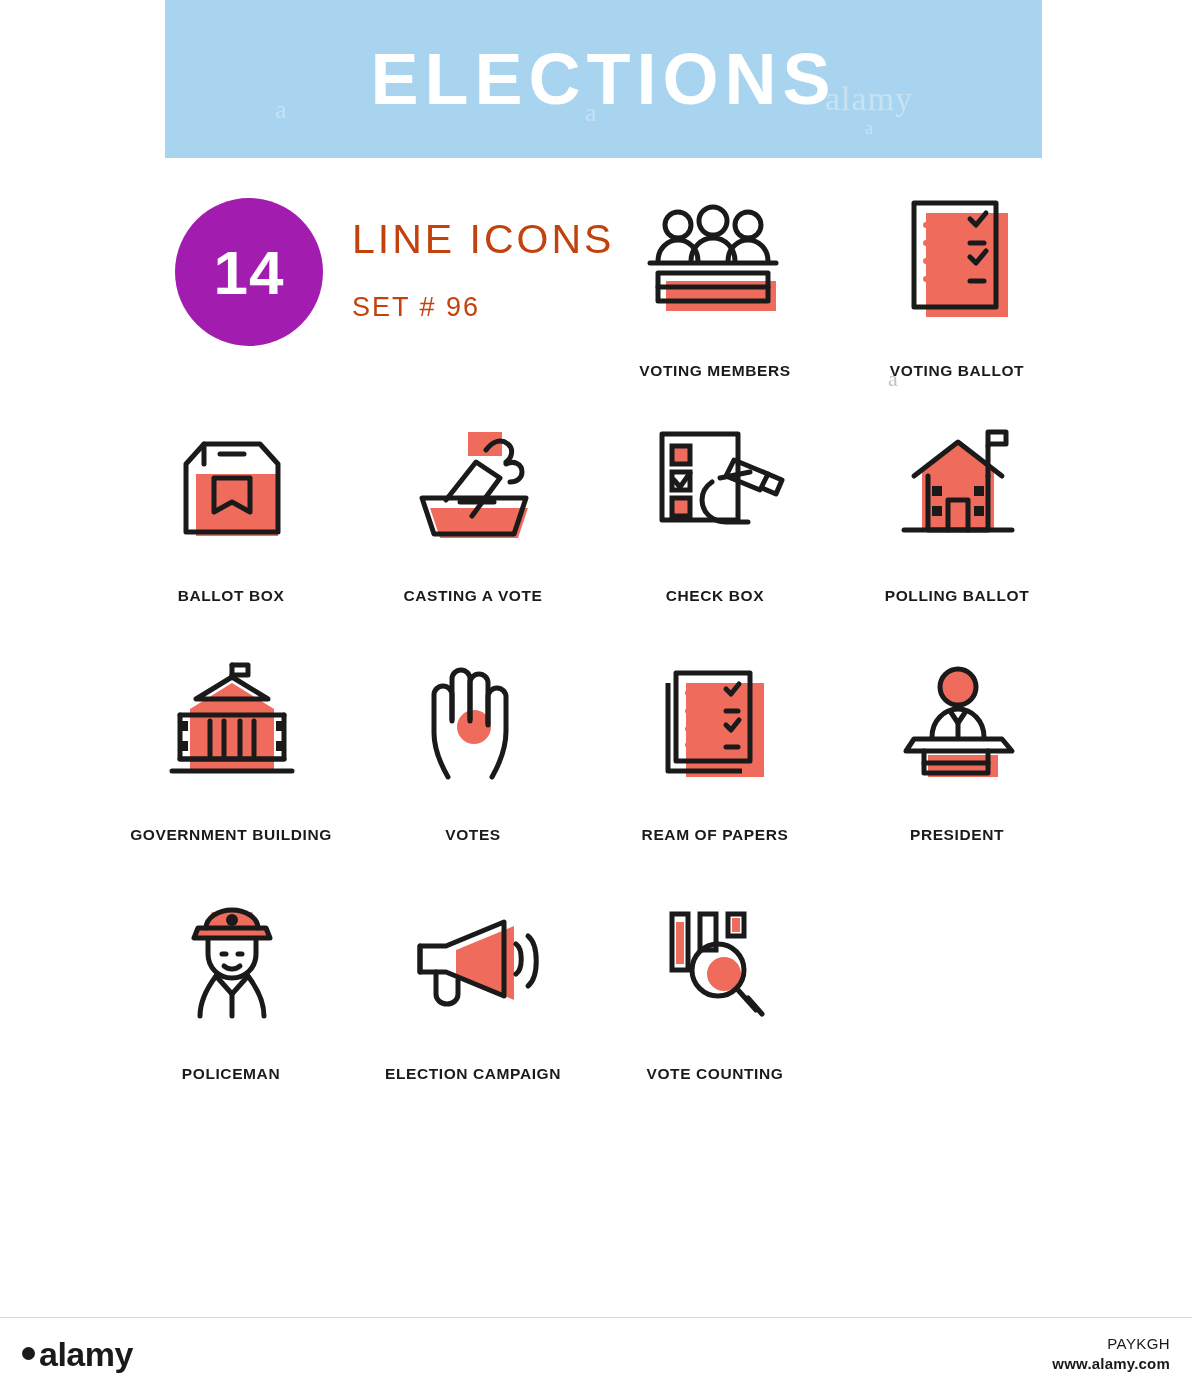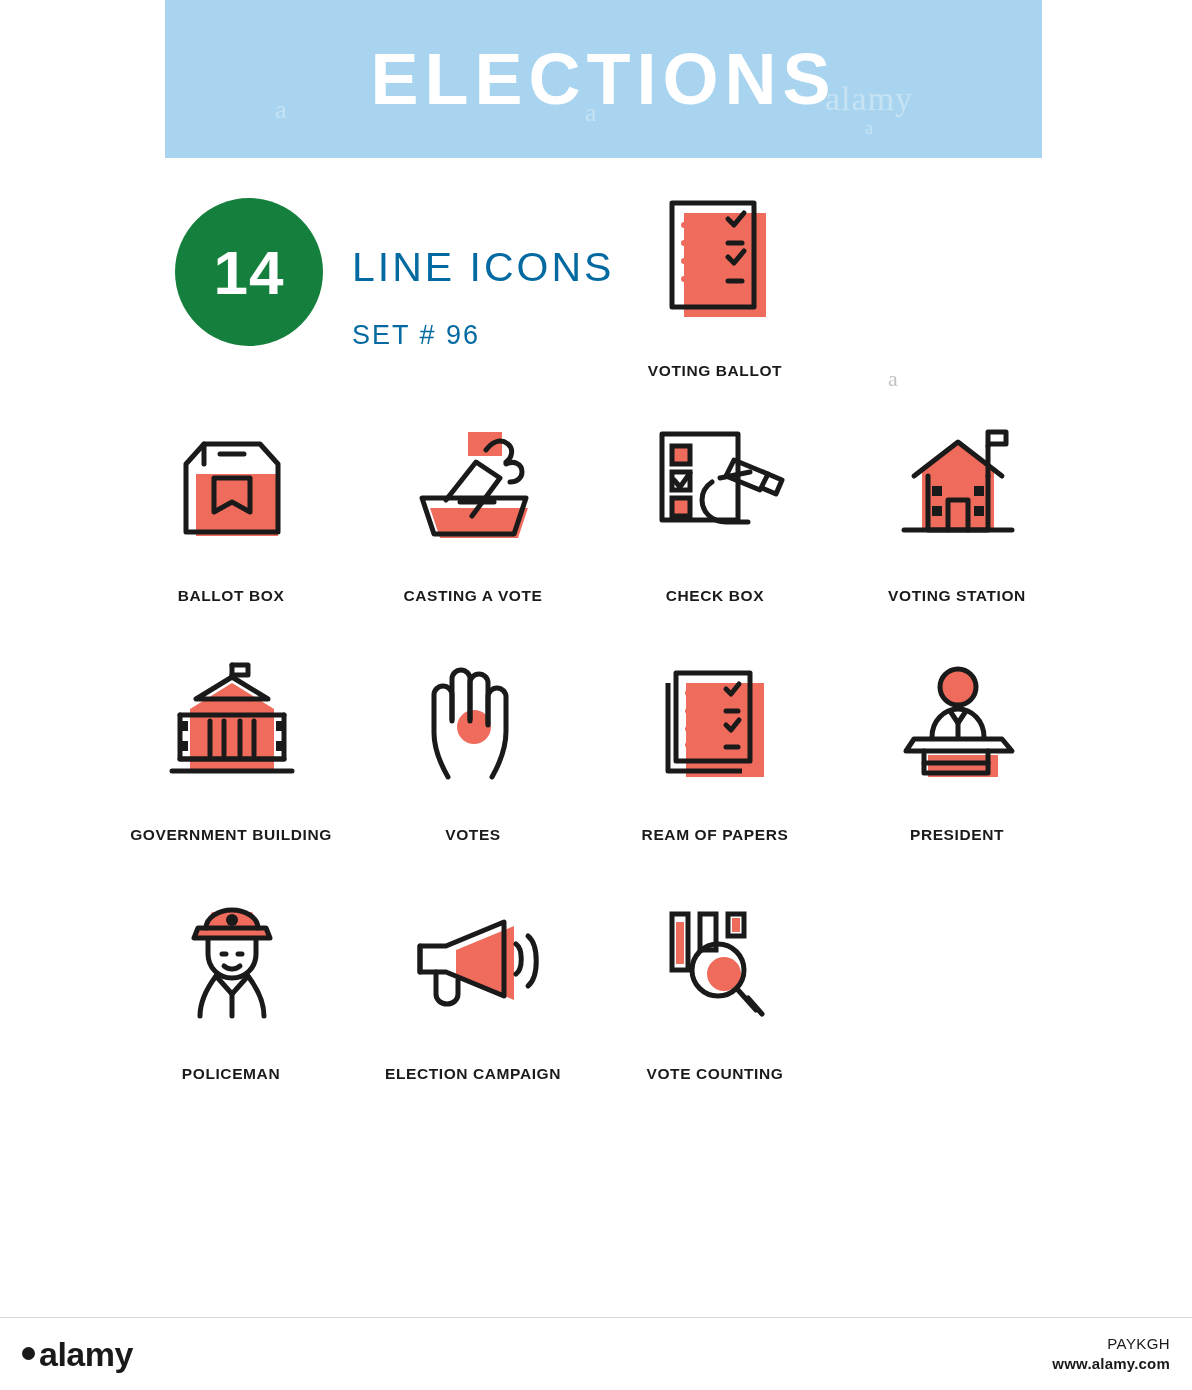--- a/index.html
+++ b/index.html
@@ -53,36 +53,36 @@
   .wm.d { left: 700px; top: 118px; font-size: 18px; }
 
   
   .badge {
     position: absolute;
     left: 175px;
     top: 198px;
     width: 148px;
     height: 148px;
     border-radius: 50%;
-    background: #15803d;
+    background: #a21caf;
     display: flex;
     align-items: center;
     justify-content: center;
   }
   .badge-num {
     color: #ffffff;
     font-size: 62px;
     font-weight: bold;
     letter-spacing: 1px;
   }
   .headline {
     position: absolute;
     left: 352px;
-    top: 244px;
-    color: #0369a1;
+    top: 216px;
+    color: #c2410c;
   }
   .headline .l1 {
     font-size: 41px;
     letter-spacing: 3px;
     line-height: 46px;
   }
   .headline .l2 {
     font-size: 27px;
     letter-spacing: 2px;
     margin-top: 30px;
@@ -203,20 +203,39 @@
     <div class="l1">LINE ICONS</div>
     <div class="l2">SET # 96</div>
   </div>
 
   <div class="grid">
 
     <div class="row row-1">
       <div class="cell empty"></div>
       <div class="cell empty"></div>
 
+      <div class="cell">
+        <div class="art">
+          <svg width="175" height="140" viewBox="0 0 175 140">
+            <rect x="38" y="86" width="110" height="30" fill="#ef6b5b"></rect>
+            <g fill="none" stroke="#1a1a1a" stroke-width="5" stroke-linecap="round" stroke-linejoin="round">
+              <circle cx="50" cy="30" r="13"></circle>
+              <path d="M30 66c0-12 9-21 20-21s20 9 20 21"></path>
+              <circle cx="85" cy="26" r="14"></circle>
+              <path d="M63 66c0-13 10-23 22-23s22 10 22 23"></path>
+              <circle cx="120" cy="30" r="13"></circle>
+              <path d="M100 66c0-12 9-21 20-21s20 9 20 21"></path>
+              <path d="M22 68h126"></path>
+              <path d="M30 78h110v28H30z"></path>
+              <path d="M30 92h110"></path>
+            </g>
+          </svg>
+        </div>
+        <div class="label">VOTING MEMBERS</div>
+      </div>
 
       <div class="cell">
         <div class="art">
           <svg width="175" height="140" viewBox="0 0 175 140">
             <rect x="56" y="18" width="82" height="104" fill="#ef6b5b"></rect>
             <g fill="none" stroke="#1a1a1a" stroke-width="5" stroke-linejoin="round">
               <rect x="44" y="8" width="82" height="104"></rect>
             </g>
             <g stroke="#ef6b5b" stroke-width="6" stroke-linecap="round">
               <path d="M56 30h32M56 48h32M56 66h32M56 84h32"></path>
@@ -296,21 +315,21 @@
               <path d="M118 26v30"></path>
               <path d="M34 110h108"></path>
               <path d="M78 110V80h20v30"></path>
             </g>
             <rect x="62" y="66" width="10" height="10" fill="#1a1a1a"></rect>
             <rect x="104" y="66" width="10" height="10" fill="#1a1a1a"></rect>
             <rect x="62" y="86" width="10" height="10" fill="#1a1a1a"></rect>
             <rect x="104" y="86" width="10" height="10" fill="#1a1a1a"></rect>
           </svg>
         </div>
-        <div class="label">VOTING STATION</div>
+        <div class="label">POLLING BALLOT</div>
       </div>
     </div>
 
     <div class="row row-n">
       <div class="cell">
         <div class="art">
           <svg width="175" height="140" viewBox="0 0 175 140">
             <path d="M46 50l42-26 42 26v62H46z" fill="#ef6b5b"></path>
             <g fill="none" stroke="#1a1a1a" stroke-width="5" stroke-linejoin="round" stroke-linecap="round">
               <path d="M36 56h104"></path>

